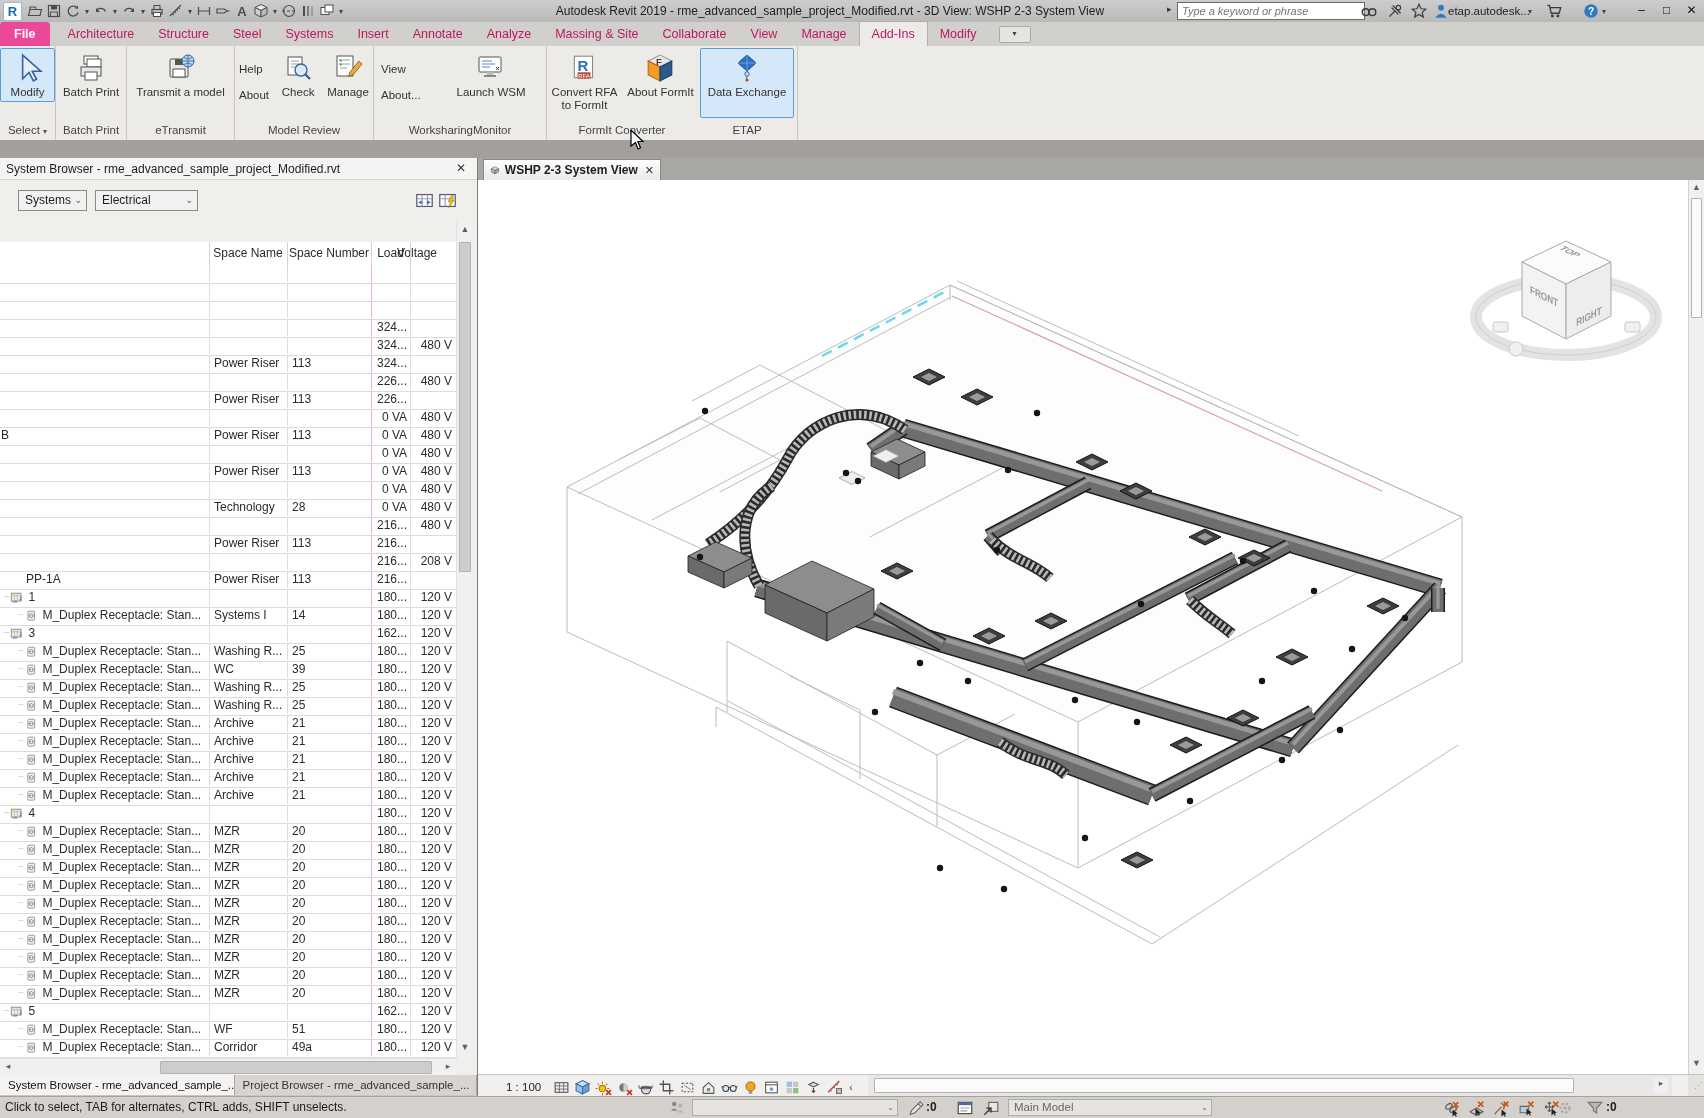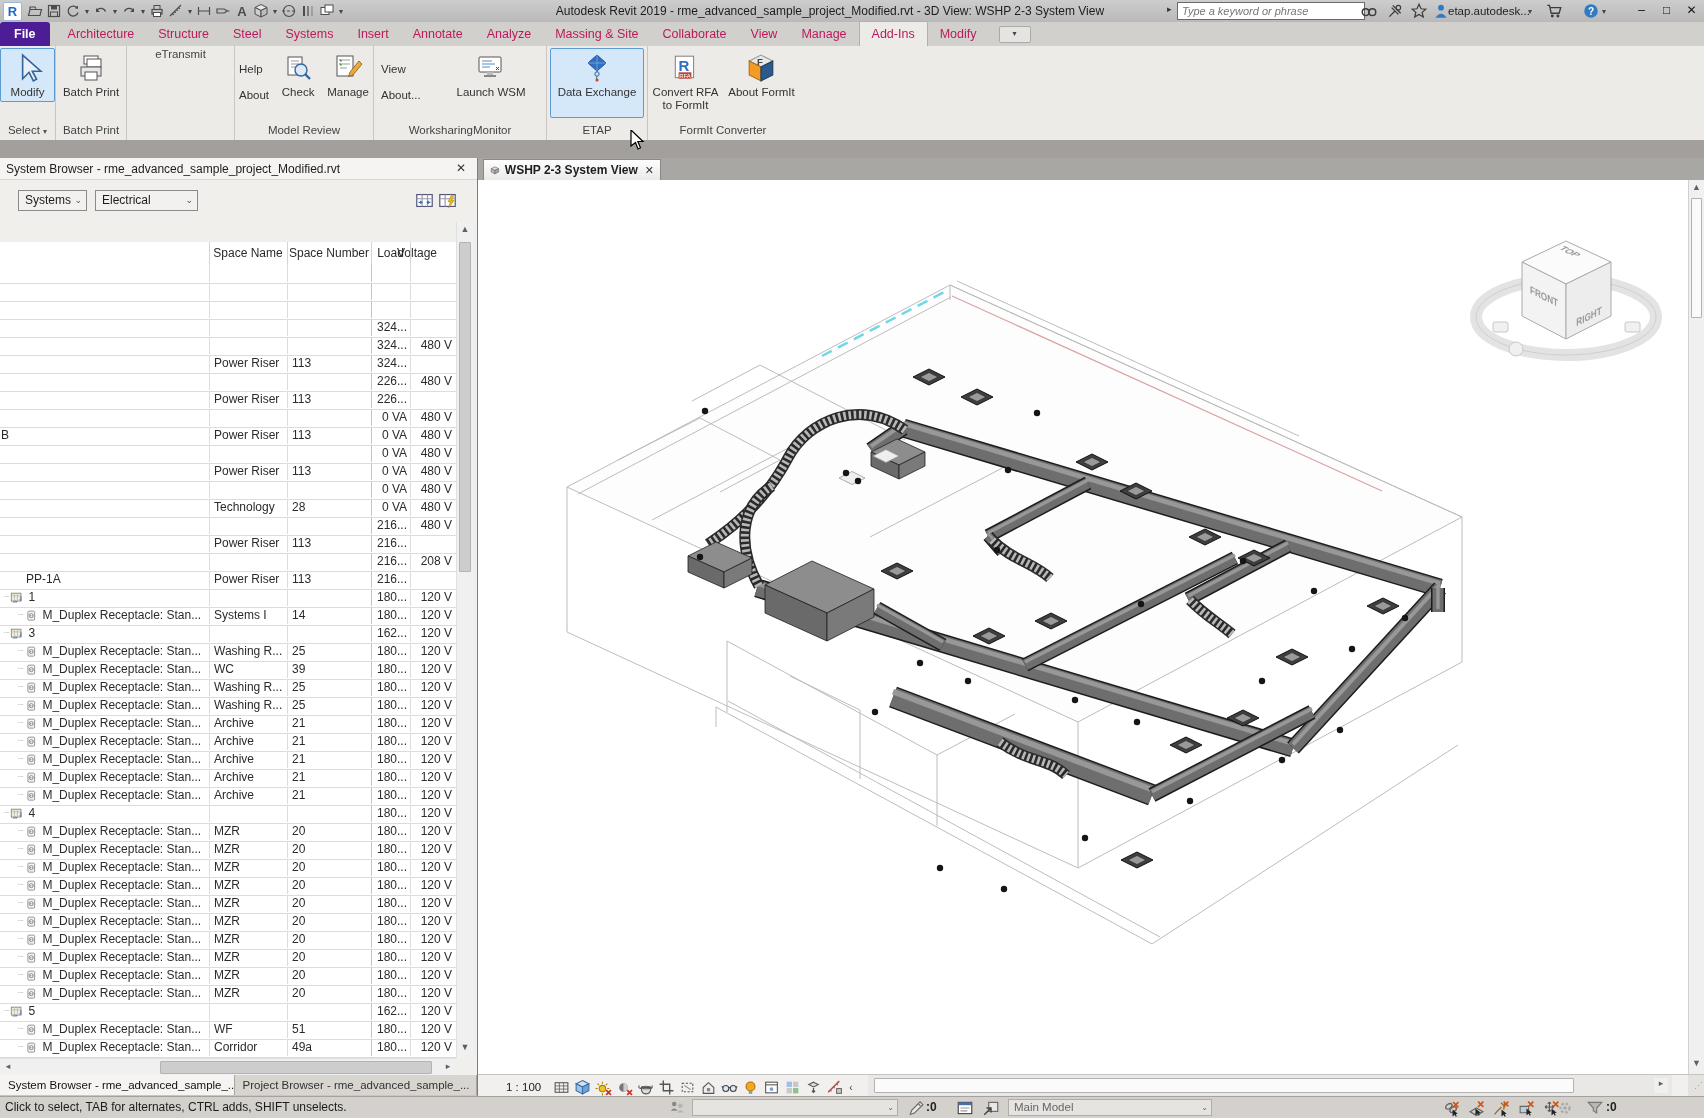--- a/index.html
+++ b/index.html
@@ -19,21 +19,21 @@
   #searcharrow{position:absolute;left:1167px;top:4px;font-size:9px;color:#333;}
   #searchbox{position:absolute;left:1177px;top:2px;width:178px;height:16px;border:1px solid #6a6a6a;
              background:#fff;font-style:italic;font-size:11px;color:#777;padding:0 4px;
              font-family:"Liberation Sans",sans-serif;}
   .tb-ic{position:absolute;top:2px;width:18px;height:18px;}
   #account{position:absolute;left:1448px;top:0;height:22px;line-height:22px;font-size:11.5px;color:#222;}
   .winbtn{position:absolute;top:0;width:23px;height:22px;text-align:center;line-height:21px;font-size:12px;color:#111;}
   
   #tabbar{position:absolute;left:0;top:22px;width:1704px;height:24px;background:#d2d0cd;display:flex;align-items:flex-end;}
   .rtab{padding:4px 12px 4px 12px;font-size:12.5px;color:#be185d;height:16px;line-height:16px;}
-  .rtab.file{background:#4c1d95;color:#fff;font-weight:bold;border-radius:3px 3px 0 0;margin-right:6px;padding:4px 14px;text-align:right;}
+  .rtab.file{background:#ec4899;color:#fff;font-weight:bold;border-radius:3px 3px 0 0;margin-right:6px;padding:4px 14px;text-align:right;}
   .rtab.active{background:#edebe8;border:1px solid #b3b0ac;border-bottom:none;border-radius:2px 2px 0 0;}
   #modcaret{margin-left:10px;width:30px;height:15px;background:#e6e4e1;border:1px solid #aaa;border-radius:2px;
             font-size:8px;text-align:center;line-height:14px;color:#444;margin-bottom:3px;}
   
   #ribbon{position:absolute;left:0;top:46px;width:1704px;height:94px;background:#edebe8;border-bottom:1px solid #b5b2ae;display:flex;}
   .rpanel{position:relative;height:94px;border-right:1px solid #c9c6c1;display:flex;flex-direction:column;}
   .rbody{height:74px;display:flex;align-items:flex-start;justify-content:center;gap:2px;padding-top:2px;}
   .rlabel{height:18px;line-height:16px;text-align:center;font-size:11.5px;color:#444;white-space:nowrap;}
   .bigbtn{display:flex;flex-direction:column;align-items:center;width:64px;padding:2px 1px;border:1px solid transparent;}
   .bigbtn .bicon{width:30px;height:30px;margin:2px 0 3px;}
@@ -511,20 +511,28 @@
         <div class="bigbtn">
           <svg class="bicon" viewBox="0 0 30 30">
               <use href="#i-print-big"></use>
             </svg>
           <span>Batch Print</span>
         </div>
       </div>
       <div class="rlabel">Batch Print</div>
     </div>
     <div class="rpanel" style="width:107px">
+      <div class="rbody">
+        <div class="bigbtn" style="width:100px">
+          <svg class="bicon" viewBox="0 0 30 30">
+              <use href="#i-transmit"></use>
+            </svg>
+          <span>Transmit a model</span>
+        </div>
+      </div>
       <div class="rlabel">eTransmit</div>
     </div>
     <div class="rpanel" style="width:138px">
       <div class="rbody">
         <div class="stackbtn">
           <span>Help</span>
           <span>About</span>
         </div>
         <div class="bigbtn" style="width:44px">
           <svg class="bicon" viewBox="0 0 30 30">
@@ -549,48 +557,48 @@
         </div>
         <div class="bigbtn" style="width:100px">
           <svg class="bicon" viewBox="0 0 30 30">
               <use href="#i-monitor"></use>
             </svg>
           <span>Launch WSM</span>
         </div>
       </div>
       <div class="rlabel">WorksharingMonitor</div>
     </div>
-    <div class="rpanel" style="width:100px">
-      <div class="rbody">
-        <div class="bigbtn hl" style="width:90px;height:64px">
-          <svg class="bicon" viewBox="0 0 28 30">
-              <use href="#i-kite"></use>
-            </svg>
-          <span>Data Exchange</span>
-        </div>
-      </div>
-      <div class="rlabel">ETAP</div>
-    </div>
     <div class="rpanel" style="width:150px;border-right:none">
       <div class="rbody">
         <div class="bigbtn" style="width:72px">
           <svg class="bicon" viewBox="0 0 28 28">
               <use href="#i-rfa"></use>
             </svg>
           <span>Convert RFA
 to FormIt</span>
         </div>
         <div class="bigbtn" style="width:70px">
           <svg class="bicon" viewBox="0 0 28 28">
               <use href="#i-formit"></use>
             </svg>
           <span>About FormIt</span>
         </div>
       </div>
       <div class="rlabel">FormIt Converter</div>
+    </div>
+    <div class="rpanel" style="width:100px">
+      <div class="rbody">
+        <div class="bigbtn hl" style="width:90px;height:64px">
+          <svg class="bicon" viewBox="0 0 28 30">
+              <use href="#i-kite"></use>
+            </svg>
+          <span>Data Exchange</span>
+        </div>
+      </div>
+      <div class="rlabel">ETAP</div>
     </div>
     <svg id="ribcursor" viewBox="0 0 17 20">
       <polygon points="1,0 1,16 5.5,12.5 8,19 10.5,17.8 7.8,11.5 13,11.5" fill="#fff" stroke="#000" stroke-width="1.2"></polygon>
     </svg>
   </div>
   <div id="gapstrip"></div>
 
   <div id="sysb">
     <div id="sb-title">System Browser - rme_advanced_sample_project_Modified.rvt</div>
     <span id="sb-close">✕</span>

